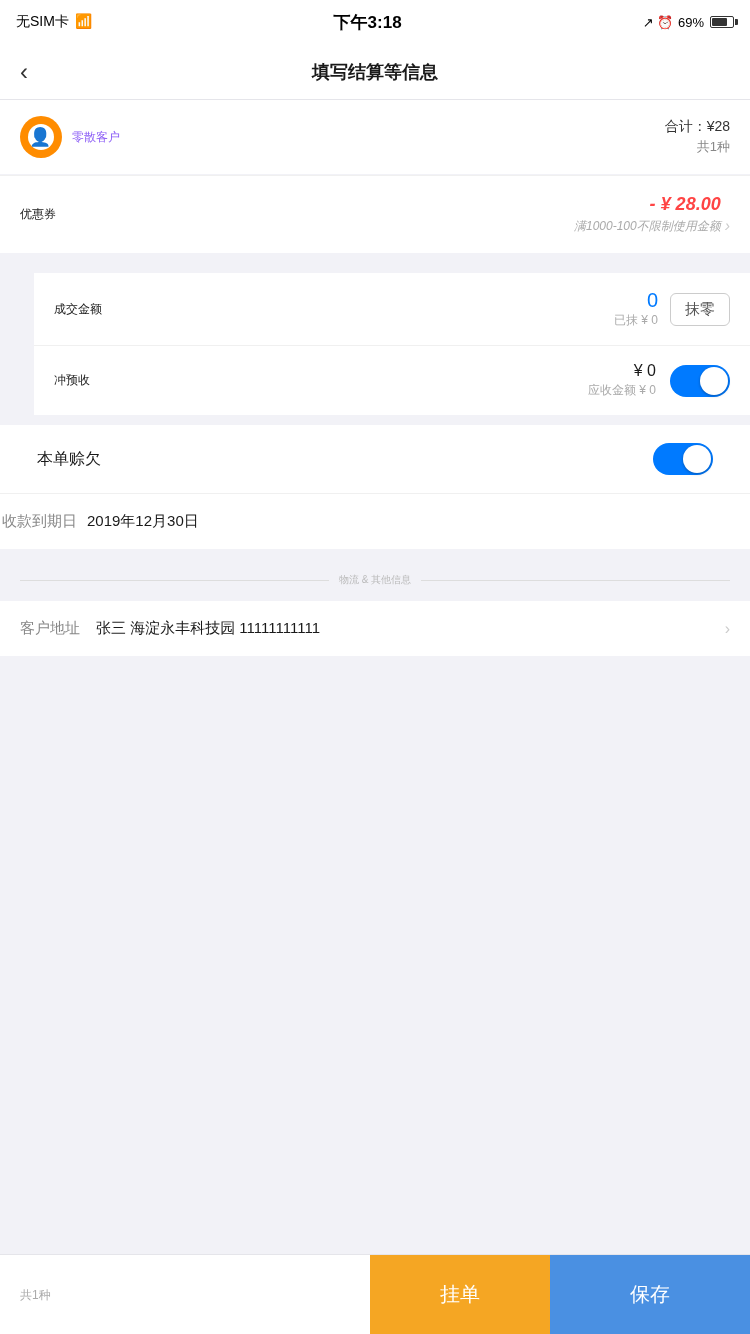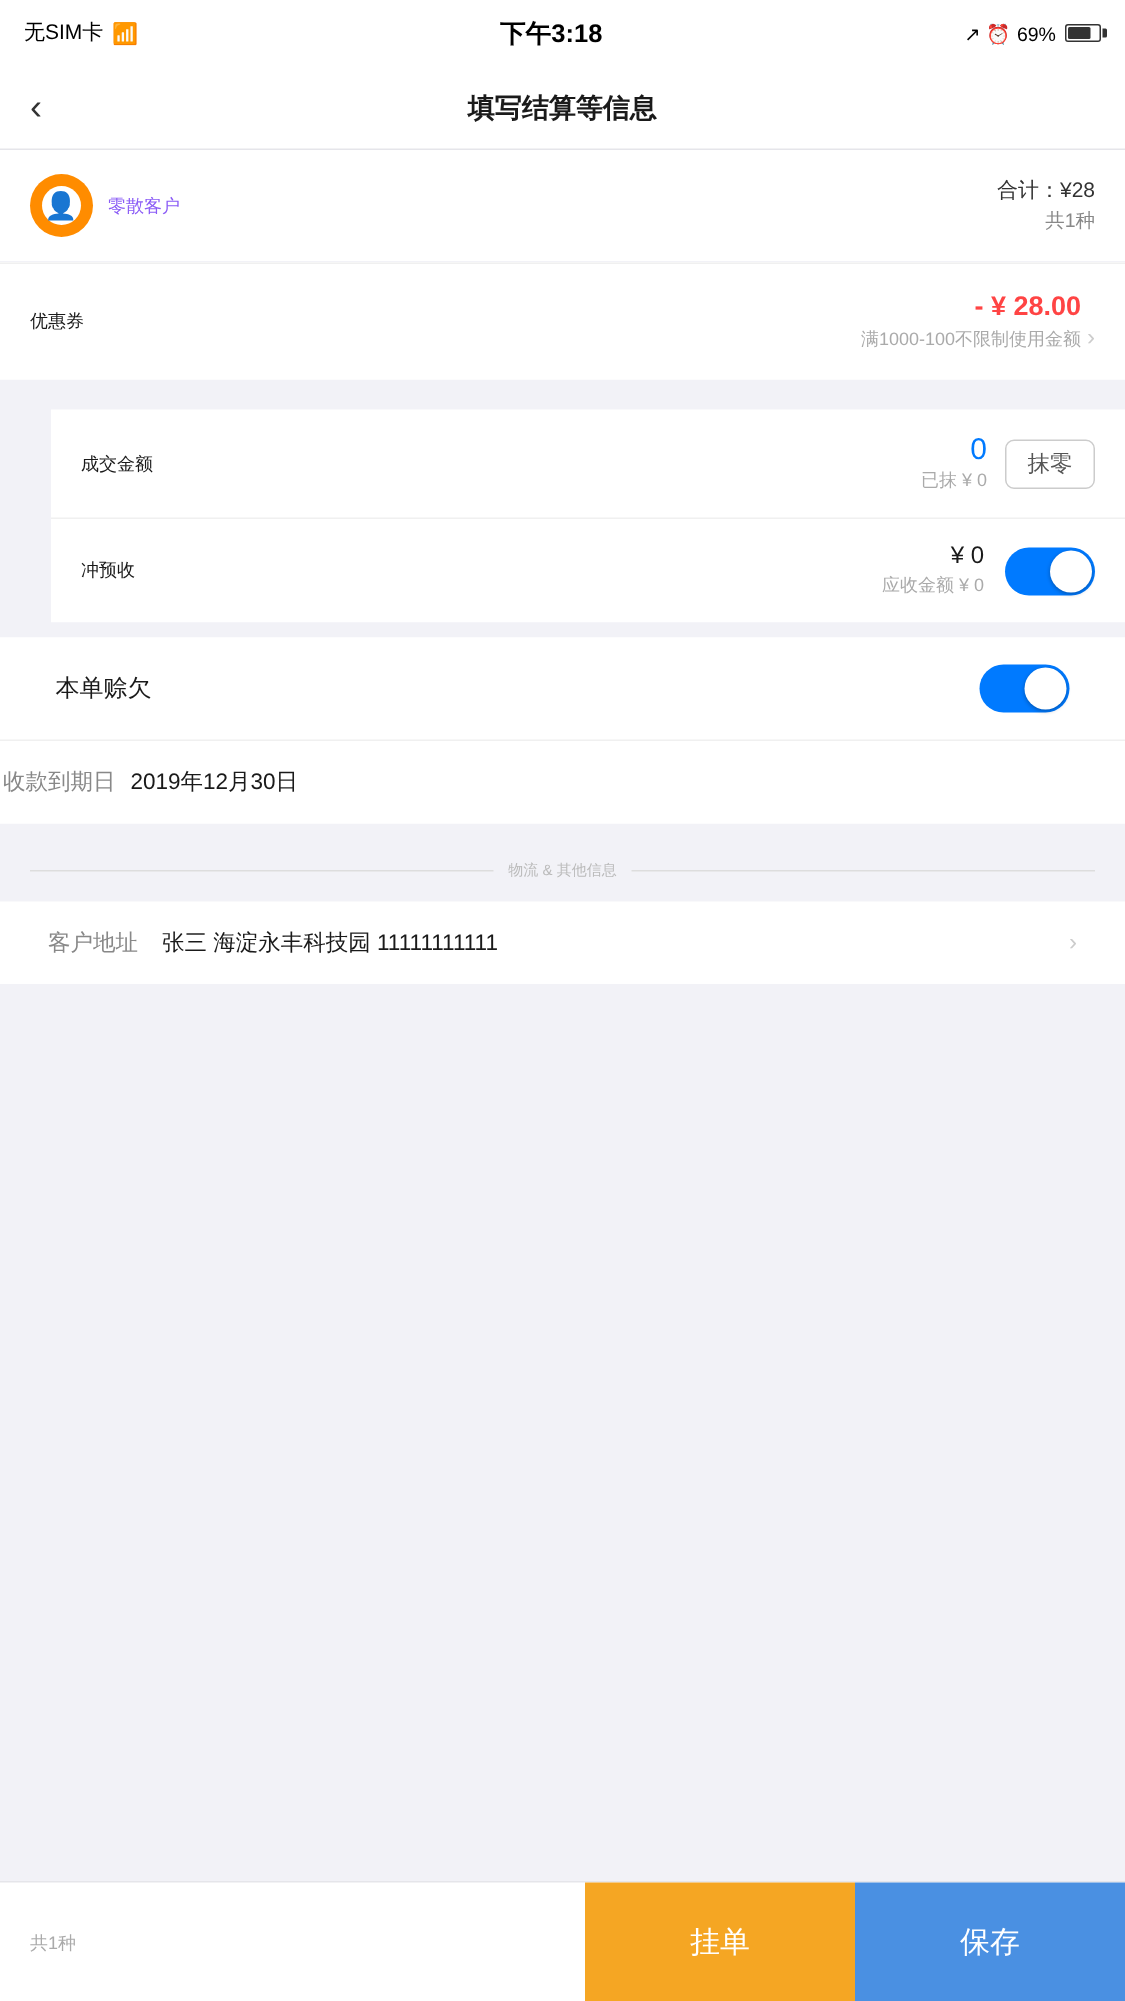--- a/index.html
+++ b/index.html
@@ -17,21 +17,21 @@
     .status-bar {
       background: #fff;
       height: 44px;
       display: flex;
       align-items: center;
       justify-content: space-between;
       padding: 0 16px;
       font-size: 15px;
       font-weight: 500;
     }
-    .status-left { display: flex; align-items: center; gap: 6px; font-size: 14px; }
+    .status-left { display: flex; align-items: flex-start; gap: 6px; font-size: 14px; }
     .status-center { font-size: 17px; font-weight: 600; }
     .status-right { display: flex; align-items: center; gap: 4px; font-size: 13px; }
     .wifi-icon { font-size: 14px; }
     .battery-icon {
       display: inline-block;
       width: 24px; height: 12px;
       border: 1.5px solid #333;
       border-radius: 2px;
       position: relative;
       margin-left: 2px;
@@ -164,20 +164,21 @@
       margin-top: 3px;
     }
     .chevron-right {
       color: #ccc;
       font-size: 16px;
       margin-left: 4px;
     }
     .coupon-right-wrapper {
       display: flex;
       align-items: flex-end;
+      font-style: italic;
     }
 
     
     .section-divider {
       height: 10px;
       background: #f2f2f7;
     }
 
     
     .transaction-section {
@@ -315,21 +316,21 @@
     .logistics-text::before, .logistics-text::after {
       content: '';
       flex: 1;
       height: 1px;
       background: #ddd;
     }
 
     
     .address-row {
       background: #fff;
-      padding: 18px 32px;
+      padding: 18px 20px;
       display: flex;
       align-items: center;
       justify-content: space-between;
     }
     .address-label {
       font-size: 15px;
       color: #888;
       flex-shrink: 0;
       margin-right: 16px;
     }
@@ -371,21 +372,21 @@
     .bottom-btn-hold {
       width: 180px;
       height: 80px;
       background: #f5a623;
       display: flex;
       align-items: center;
       justify-content: center;
       cursor: pointer;
     }
     .bottom-btn-save {
-      width: 180px;
+      width: 200px;
       height: 80px;
       background: #4a90e2;
       display: flex;
       align-items: center;
       justify-content: center;
       cursor: pointer;
     }
     .bottom-btn-label {
       font-size: 20px;
       color: #fff;

